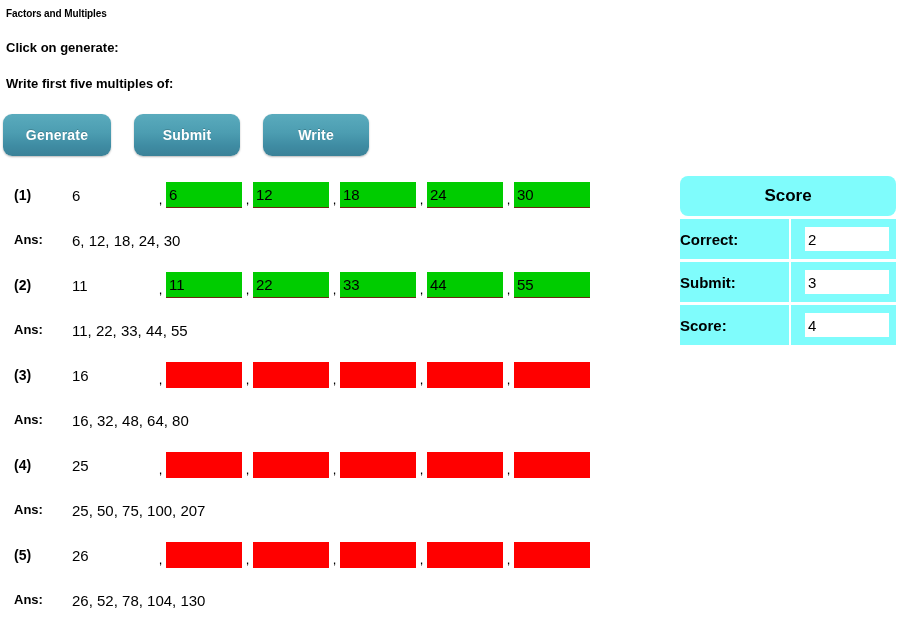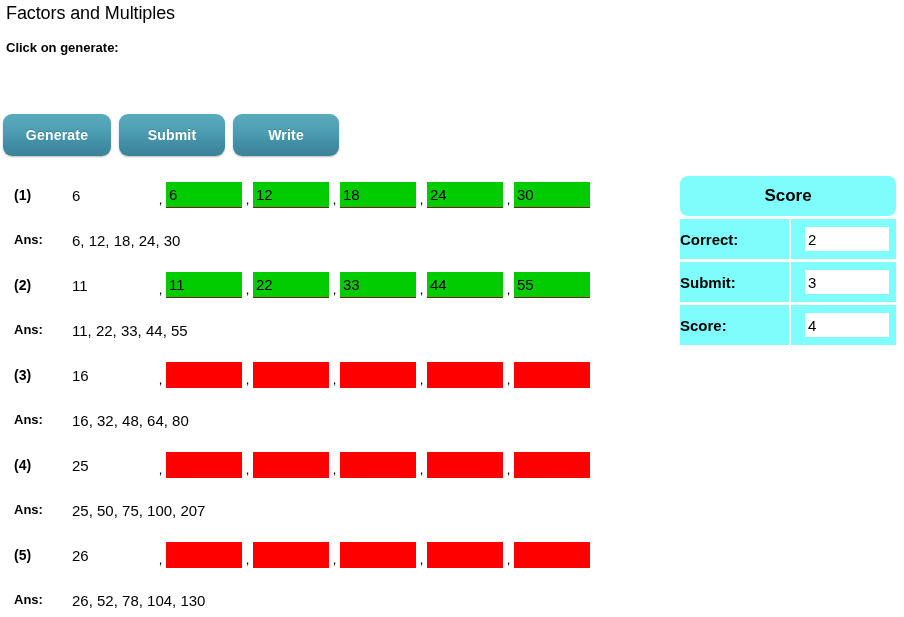--- a/index.html
+++ b/index.html
@@ -17,40 +17,40 @@
   }
 
   
   #header-block {
     position: absolute;
     left: 6px;
     top: 4px;
     width: 660px;
   }
   .page-title {
-    font-size: 18px;
-    font-weight: normal;
+    font-size: 10px;
+    font-weight: bold;
     line-height: 19px;
     margin: 0 0 16px 0;
     letter-spacing: -0.1px;
   }
   .prompt-line {
     font-size: 13px;
     font-weight: bold;
     line-height: 17px;
     margin: 0 0 19px 0;
   }
 
   
   #button-bar {
     position: absolute;
     left: 3px;
     top: 114px;
     display: flex;
-    gap: 8px;
+    gap: 23px;
   }
   .action-button {
     border: 0;
     outline: none;
     height: 42px;
     min-width: 108px;
     padding: 0 18px;
     border-radius: 9px;
     color: #ffffff;
     font-family: "Liberation Sans", sans-serif;
@@ -189,20 +189,21 @@
     margin-left: 14px;
     outline: none;
   }
 </style>
 </head>
 <body>
 
 <div id="header-block">
   <div class="page-title">Factors and Multiples</div>
   <div class="prompt-line">Click on generate:</div>
+  <div class="prompt-line">Write first five multiples of:</div>
 </div>
 
 <div id="button-bar">
   <button class="action-button" id="btn-generate">Generate</button>
   <button class="action-button" id="btn-submit">Submit</button>
   <button class="action-button" id="btn-home">Write</button>
 </div>
 
 <div id="questions">
     <div class="q-row">

